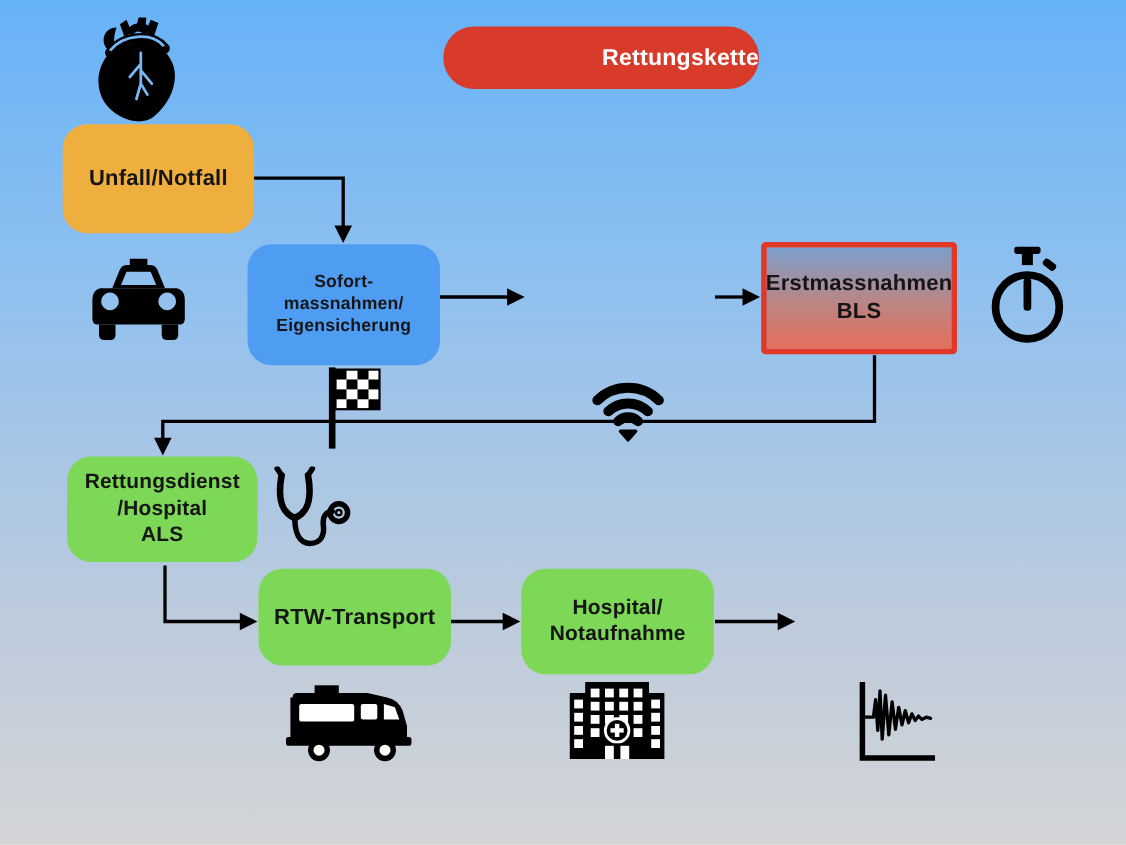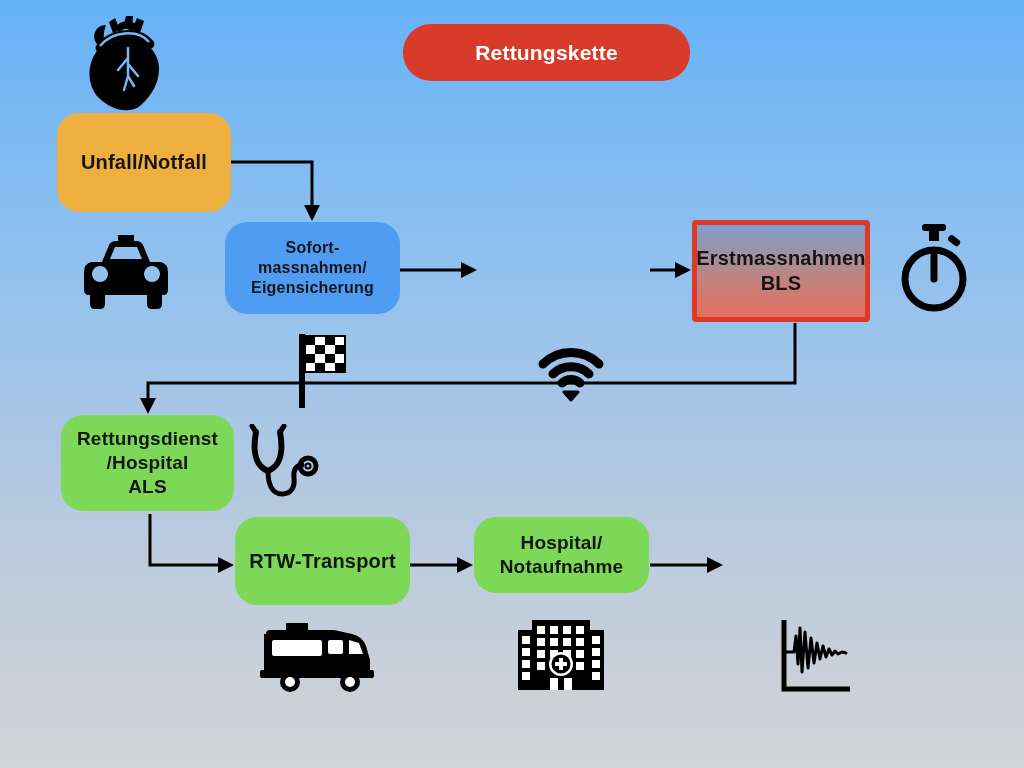--- a/index.html
+++ b/index.html
@@ -23,40 +23,40 @@
     position:absolute; box-sizing:border-box;
     border-radius:22px;
     display:flex; flex-direction:column; align-items:center; justify-content:center;
     text-align:center; font-weight:bold; color:#151515;
     line-height:1.25; letter-spacing:0.2px;
   }
   .box div { white-space:nowrap; }
   .title-box {
     position:absolute; left:403px; top:24px; width:287px; height:57px;
     background:var(--color-red,#D93B2A); border-radius:28px;
-    display:flex; align-items:center; justify-content:center;
+    display:flex; align-items:center; justify-content:flex-end;
     color:#ffffff; font-weight:bold; font-size:21px; letter-spacing:0.2px;
   }
   .orange { background:var(--color-orange,#EFAF3F);margin-left:20px; }
   .blue   { background:var(--color-blue,#4F9DF3); }
   .green  { background:var(--color-green,#7CD856); }
 
   .box-unfall   { left:37px;  top:113px; width:174px; height:99px;  font-size:20px; }
-  .box-sofort   { left:225px; top:222px; width:175px; height:92px; font-size:16px; }
+  .box-sofort   { left:225px; top:222px; width:175px; height:110px; font-size:16px; }
   .box-notruf   { left:478px; top:222px; width:172px; height:100px; font-size:20px; }
   .box-erst     {
     left:692px; top:220px; width:178px; height:102px; font-size:20px;
     border:5px solid var(--color-erst_border,#DF3826); border-radius:4px;
     background:linear-gradient(180deg,
       var(--color-erst_top,#7C9FCC) 0%, #BB8584 55%,
       var(--color-erst_bottom,#E66F5B) 100%);
   }
   .box-rettung  { left:61px;  top:415px; width:173px; height:96px;  font-size:19px; }
   .box-rtw      { left:235px; top:517px; width:175px; height:88px;  font-size:20px; }
-  .box-hospital { left:474px; top:517px; width:175px; height:76px;  font-size:19px; }
+  .box-hospital { left:474px; top:517px; width:175px; height:96px;  font-size:19px; }
   .box-icu      { left:724px; top:518px; width:176px; height:97px;  font-size:20px; }
 
   .icon-heart      { left:82px;  top:12px;  width:86px;  height:100px; }
   .icon-car        { left:80px;  top:235px; width:92px;  height:76px; }
   .icon-stopwatch  { left:900px; top:224px; width:68px;  height:90px; }
   .icon-flag       { left:297px; top:332px; width:52px;  height:76px; }
   .icon-wifi       { left:533px; top:336px; width:76px;  height:66px; }
   .icon-steth      { left:240px; top:424px; width:80px;  height:80px; }
   .icon-ambulance  { left:258px; top:622px; width:130px; height:74px; }
   .icon-hospital   { left:516px; top:618px; width:90px;  height:78px; }

